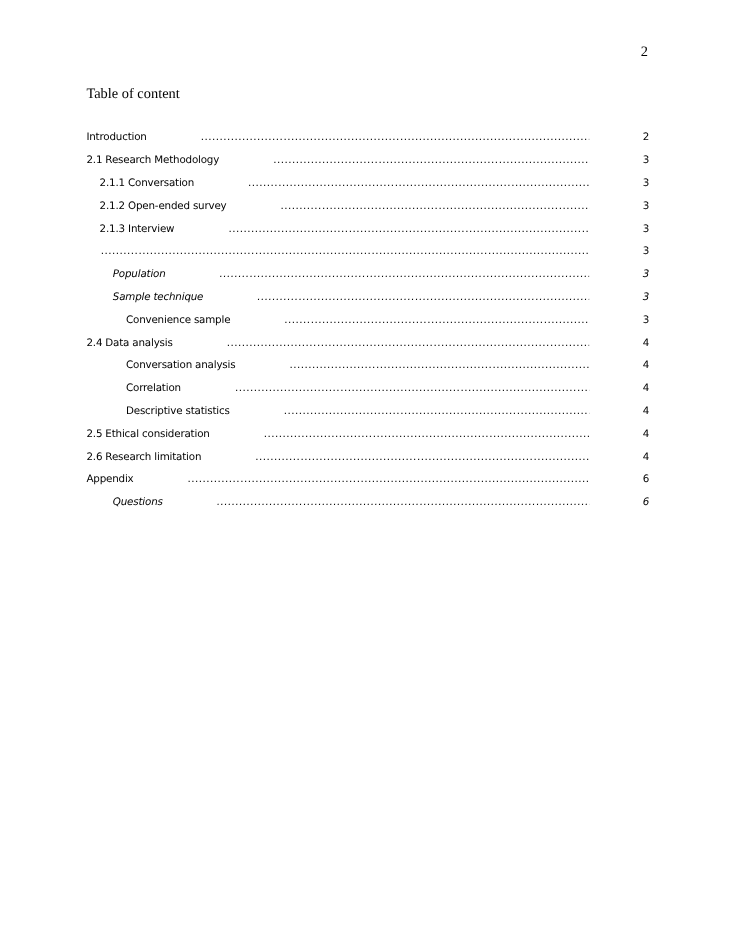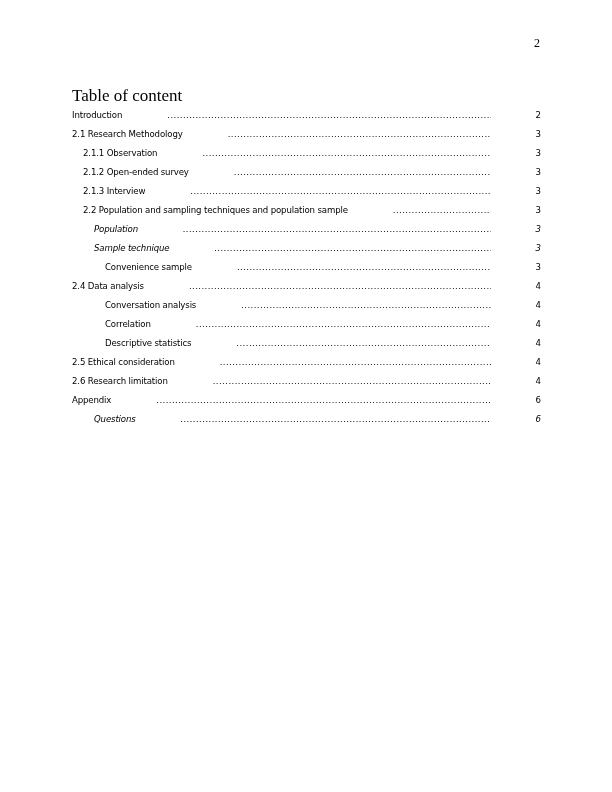--- a/index.html
+++ b/index.html
@@ -30,23 +30,23 @@
       letter-spacing: 0.1px;
     }
     .header-page {
       position: absolute;
       right: 0;
       top: 0;
     }
     .toc-heading {
       position: absolute;
       left: 72px;
-      top: 86px;
+      top: 71px;
       font-family: "Liberation Serif", serif;
-      font-size: 17px;
+      font-size: 12px;
     }
     .toc {
       position: absolute;
       left: 72px;
       top: 108px;
       width: 469px;
       font-family: "DejaVu Sans", sans-serif;
       font-size: 8.6px;
     }
     .toc-row {
@@ -97,36 +97,35 @@
     <span class="toc-label">Introduction</span>
     <span class="toc-leader"></span>
     <span class="toc-page">2</span>
   </div>
   <div class="toc-row l0">
     <span class="toc-label">2.1 Research Methodology</span>
     <span class="toc-leader"></span>
     <span class="toc-page">3</span>
   </div>
   <div class="toc-row l1">
-    <span class="toc-label">2.1.1 Observation</span>
+    <span class="toc-label">2.1.1 Conversation</span>
     <span class="toc-leader"></span>
     <span class="toc-page">3</span>
   </div>
   <div class="toc-row l1">
     <span class="toc-label">2.1.2 Open-ended survey</span>
     <span class="toc-leader"></span>
     <span class="toc-page">3</span>
   </div>
   <div class="toc-row l1">
     <span class="toc-label">2.1.3 Interview</span>
     <span class="toc-leader"></span>
     <span class="toc-page">3</span>
   </div>
   <div class="toc-row l1">
-    <span class="toc-label">2.2 Population and sampling techniques and population sample</span>
     <span class="toc-leader"></span>
     <span class="toc-page">3</span>
   </div>
   <div class="toc-row l2">
     <span class="toc-label">Population</span>
     <span class="toc-leader"></span>
     <span class="toc-page">3</span>
   </div>
   <div class="toc-row l2">
     <span class="toc-label">Sample technique</span>

